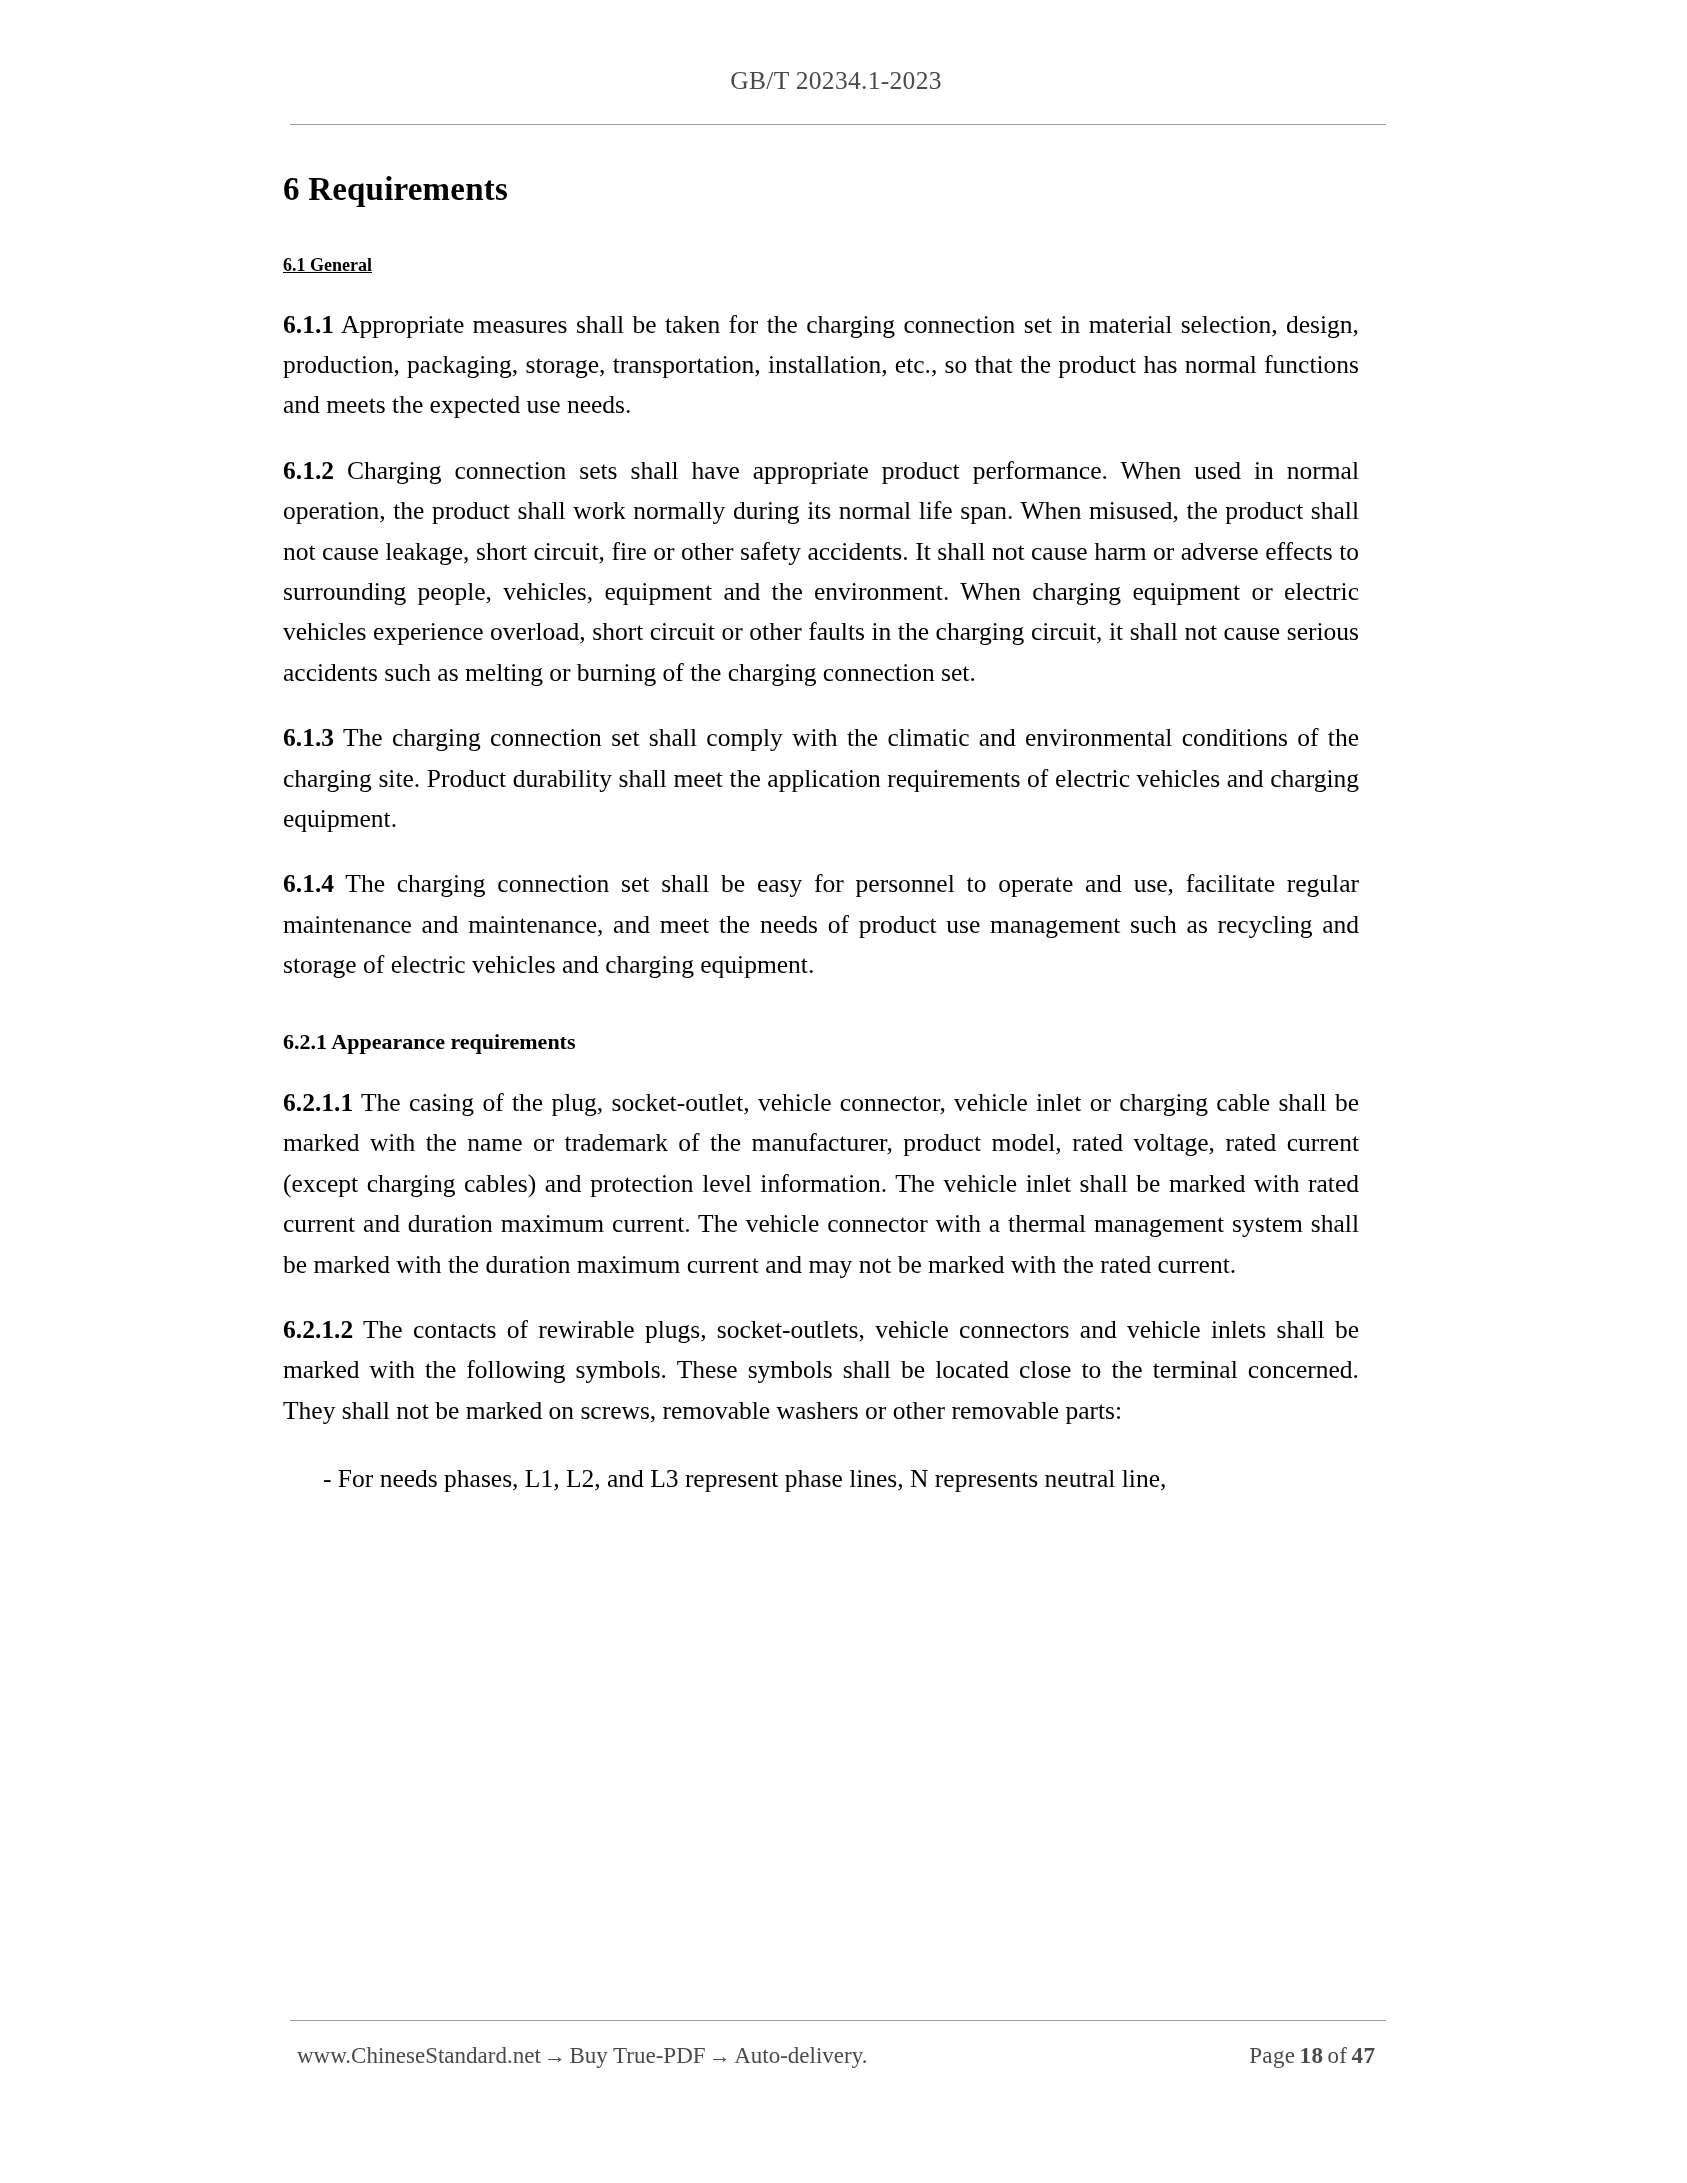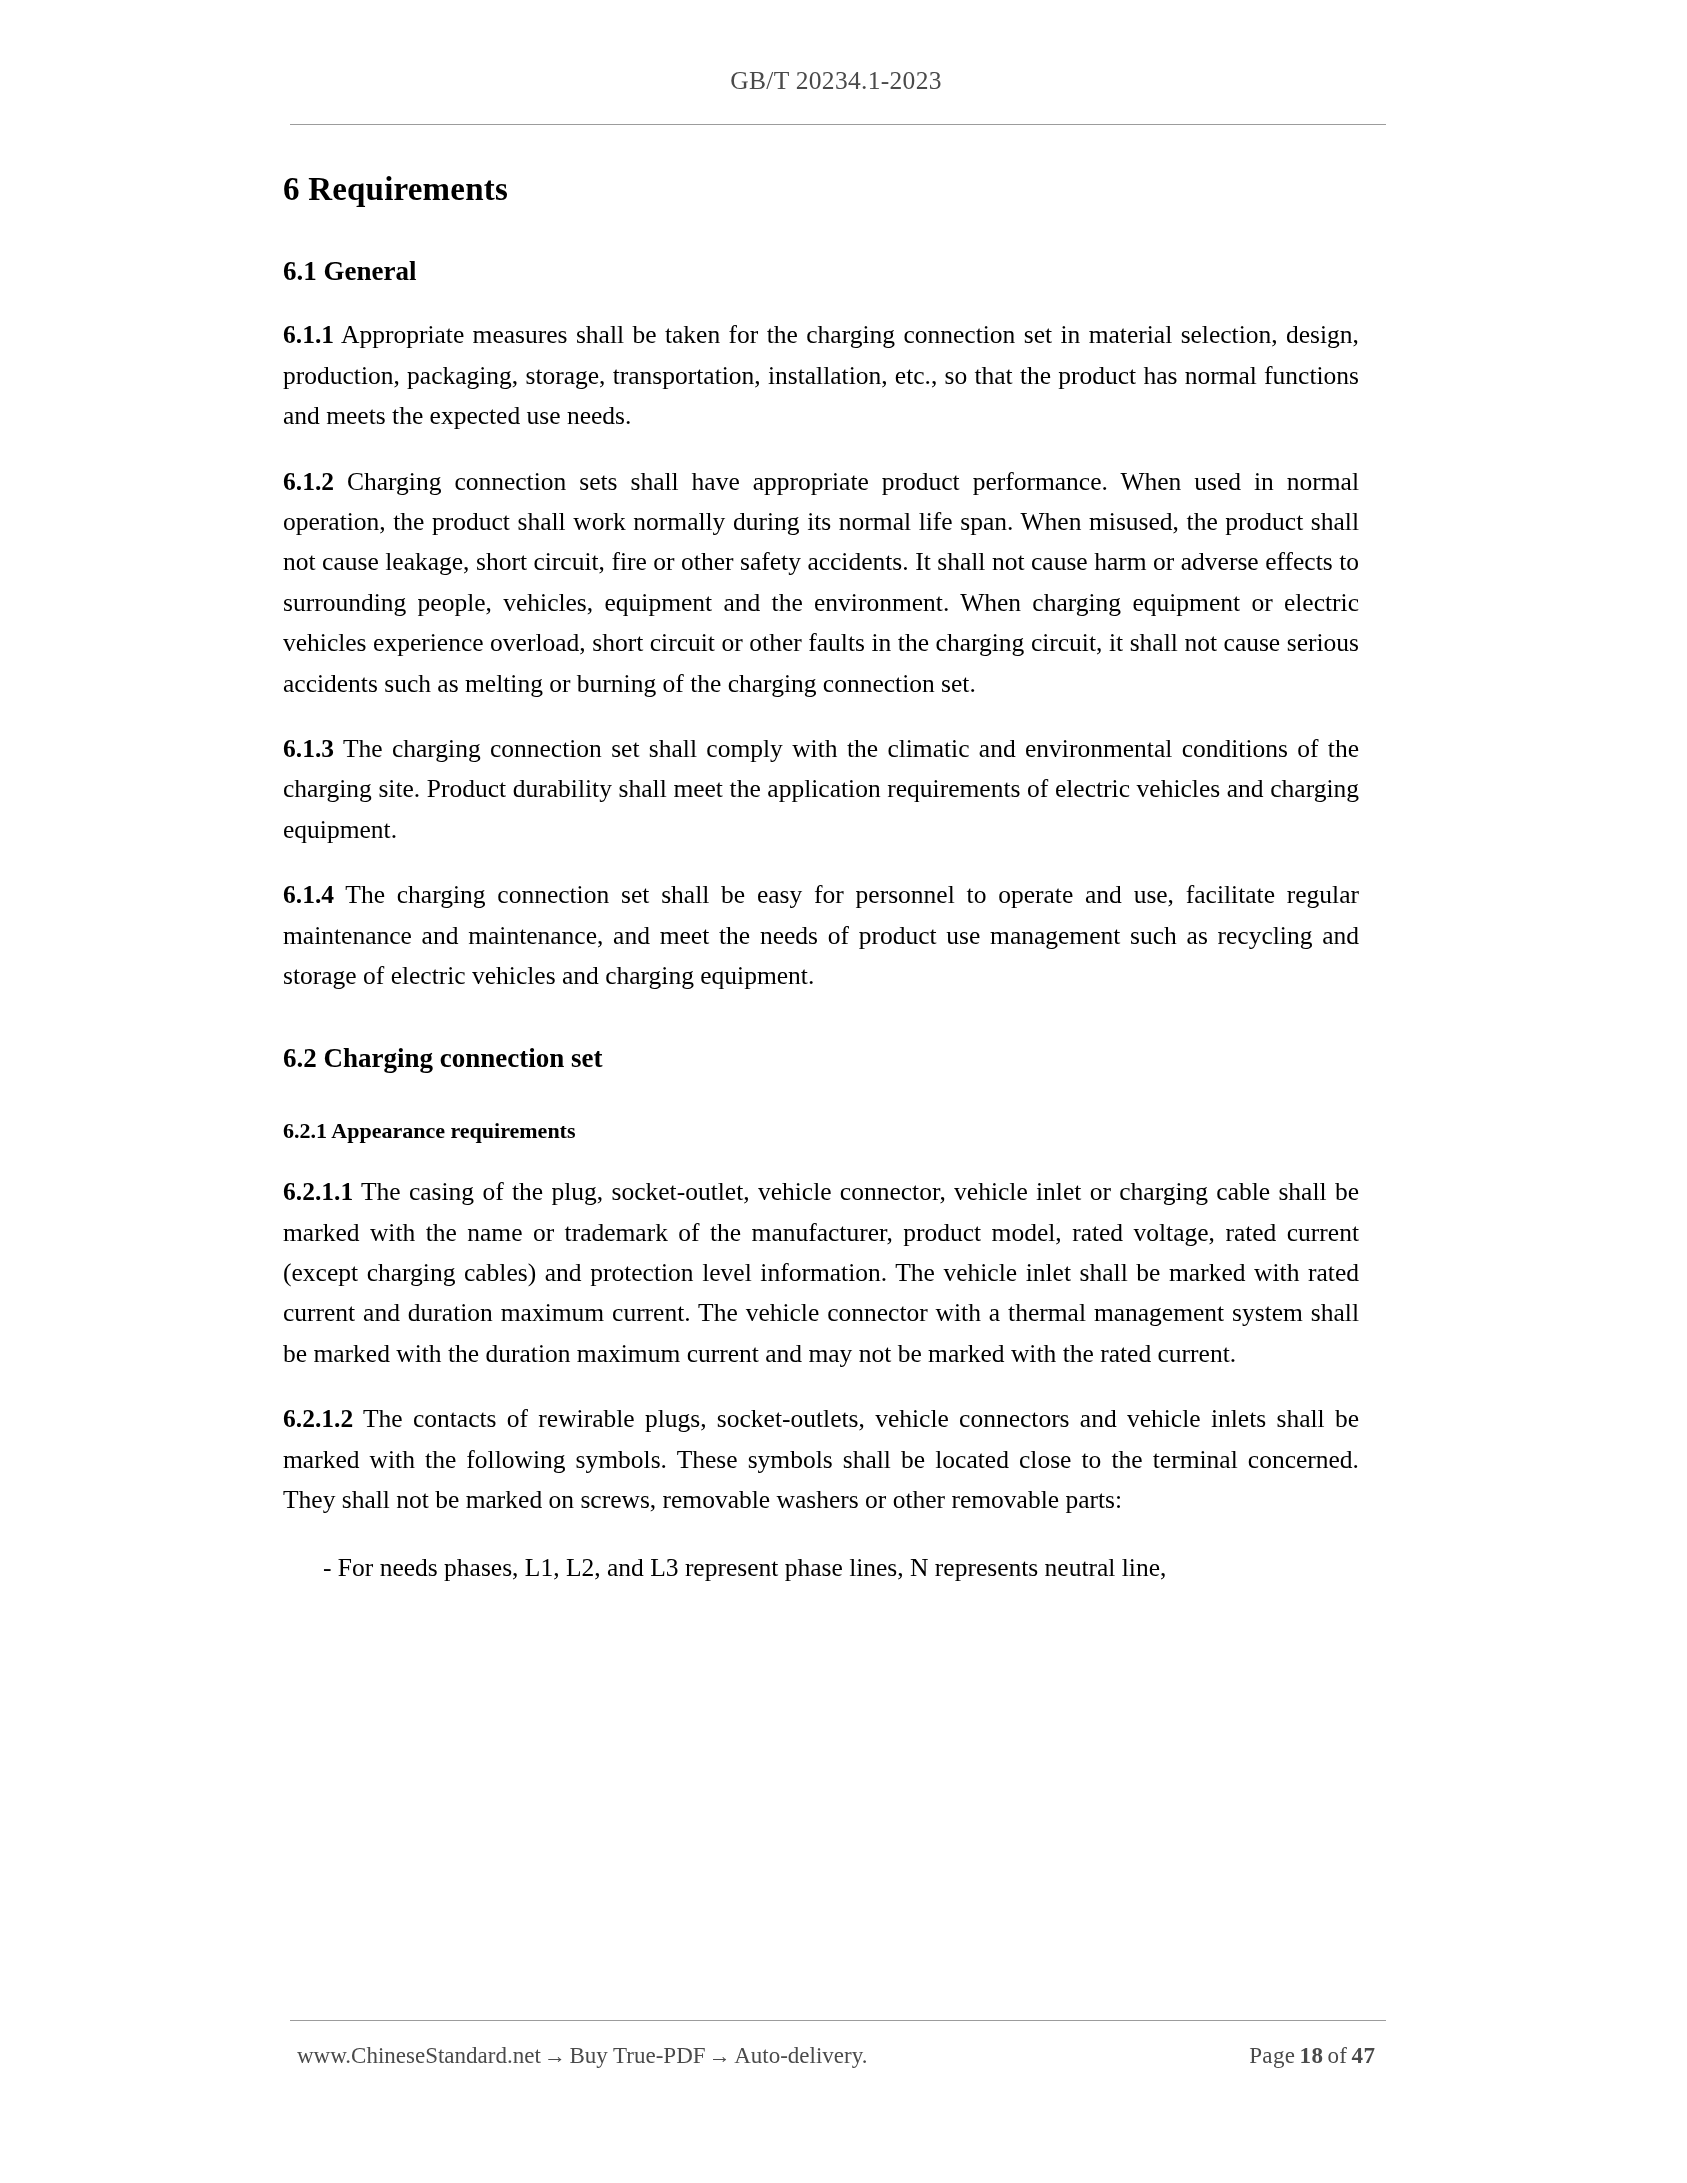--- a/index.html
+++ b/index.html
@@ -59,25 +59,26 @@
   h1.sec-h1 {
     font-size: 33px;
     font-weight: bold;
     margin: 0 0 0 0;
     padding: 0;
     line-height: 1.18;
     letter-spacing: 0.2px;
   }
 
   h2.sec-h2 {
-    font-size: 27px;
+    font-size: 18px;
     font-weight: bold;
     margin: 46px 0 0 0;
     padding: 0;
     line-height: 1.2;
+    text-decoration: underline;
   }
 
   h3.sec-h3 {
     font-size: 22px;
     font-weight: bold;
     margin: 43px 0 0 0;
     padding: 0;
     line-height: 1.2;
   }
 
@@ -177,21 +178,20 @@
 
     <p class="para">
       <span class="num">6.1.3</span><span> The charging connection set shall comply with the climatic and environmental conditions of the charging site. Product durability shall meet the application requirements of electric vehicles and charging equipment.</span>
     </p>
 
     <p class="para">
       <span class="num">6.1.4</span><span> The charging connection set shall be easy for personnel to operate and use, facilitate regular maintenance and maintenance, and meet the needs of product use management such as recycling and storage of electric vehicles and charging equipment.</span>
     </p>
 
 
-    <h2 class="sec-h2">6.2 Charging connection set</h2>
 
     <h3 class="sec-h3">6.2.1 Appearance requirements</h3>
 
     <p class="para first-after-h2">
       <span class="num">6.2.1.1</span><span> The casing of the plug, socket-outlet, vehicle connector, vehicle inlet or charging cable shall be marked with the name or trademark of the manufacturer, product model, rated voltage, rated current (except charging cables) and protection level information. The vehicle inlet shall be marked with rated current and duration maximum current. The vehicle connector with a thermal management system shall be marked with the duration maximum current and may not be marked with the rated current.</span>
     </p>
 
     <p class="para">
       <span class="num">6.2.1.2</span><span> The contacts of rewirable plugs, socket-outlets, vehicle connectors and vehicle inlets shall be marked with the following symbols. These symbols shall be located close to the terminal concerned. They shall not be marked on screws, removable washers or other removable parts:</span>
     </p>

